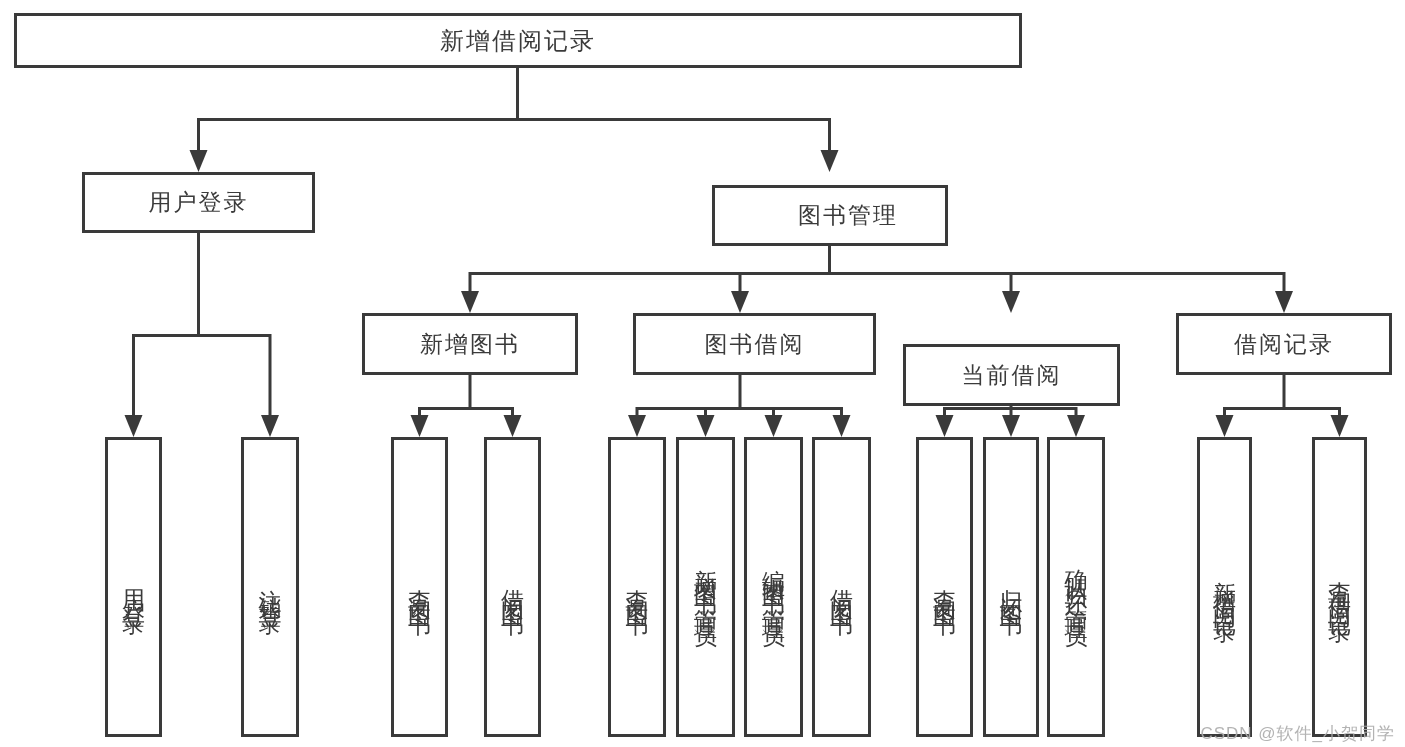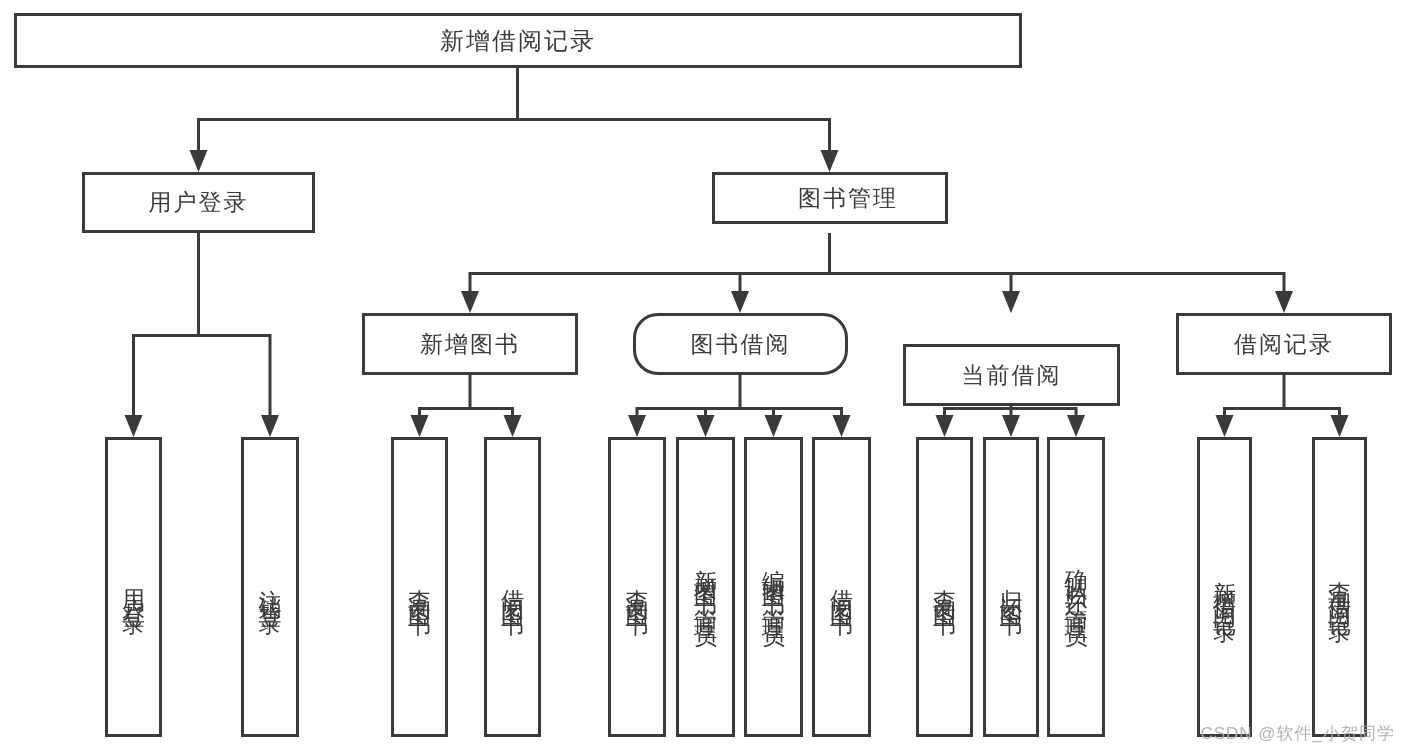--- a/index.html
+++ b/index.html
@@ -94,28 +94,28 @@
     <path class="ar" d="M1330.5 415 L1348.5 415 L1339.5 437 Z"></path>
   </svg>
 
   <div class="node root" style="left:14px; top:13px; width:1008px; height:55px;">
     <span class="hlabel">新增借阅记录</span>
   </div>
 
   <div class="node" style="left:82px; top:172px; width:233px; height:61px;">
     <span class="hlabel">用户登录</span>
   </div>
-  <div class="node" style="left:712px; top:172px; width:236px; height:52px;padding-left:36px;">
+  <div class="node" style="left:712px; top:185px; width:236px; height:61px;padding-left:36px;">
     <span class="hlabel">图书管理</span>
   </div>
 
   <div class="node" style="left:362px; top:313px; width:216px; height:62px;">
     <span class="hlabel">新增图书</span>
   </div>
-  <div class="node" style="left:633px; top:313px; width:215px; height:62px;border-radius:25px;">
+  <div class="node" style="left:633px; top:313px; width:243px; height:62px;">
     <span class="hlabel">图书借阅</span>
   </div>
   <div class="node" style="left:903px; top:313px; width:217px; height:62px;margin-top:31px;">
     <span class="hlabel">当前借阅</span>
   </div>
   <div class="node" style="left:1176px; top:313px; width:216px; height:62px;">
     <span class="hlabel">借阅记录</span>
   </div>
 
   <div class="node" style="left:105px; top:437px; width:57px; height:300px;">

